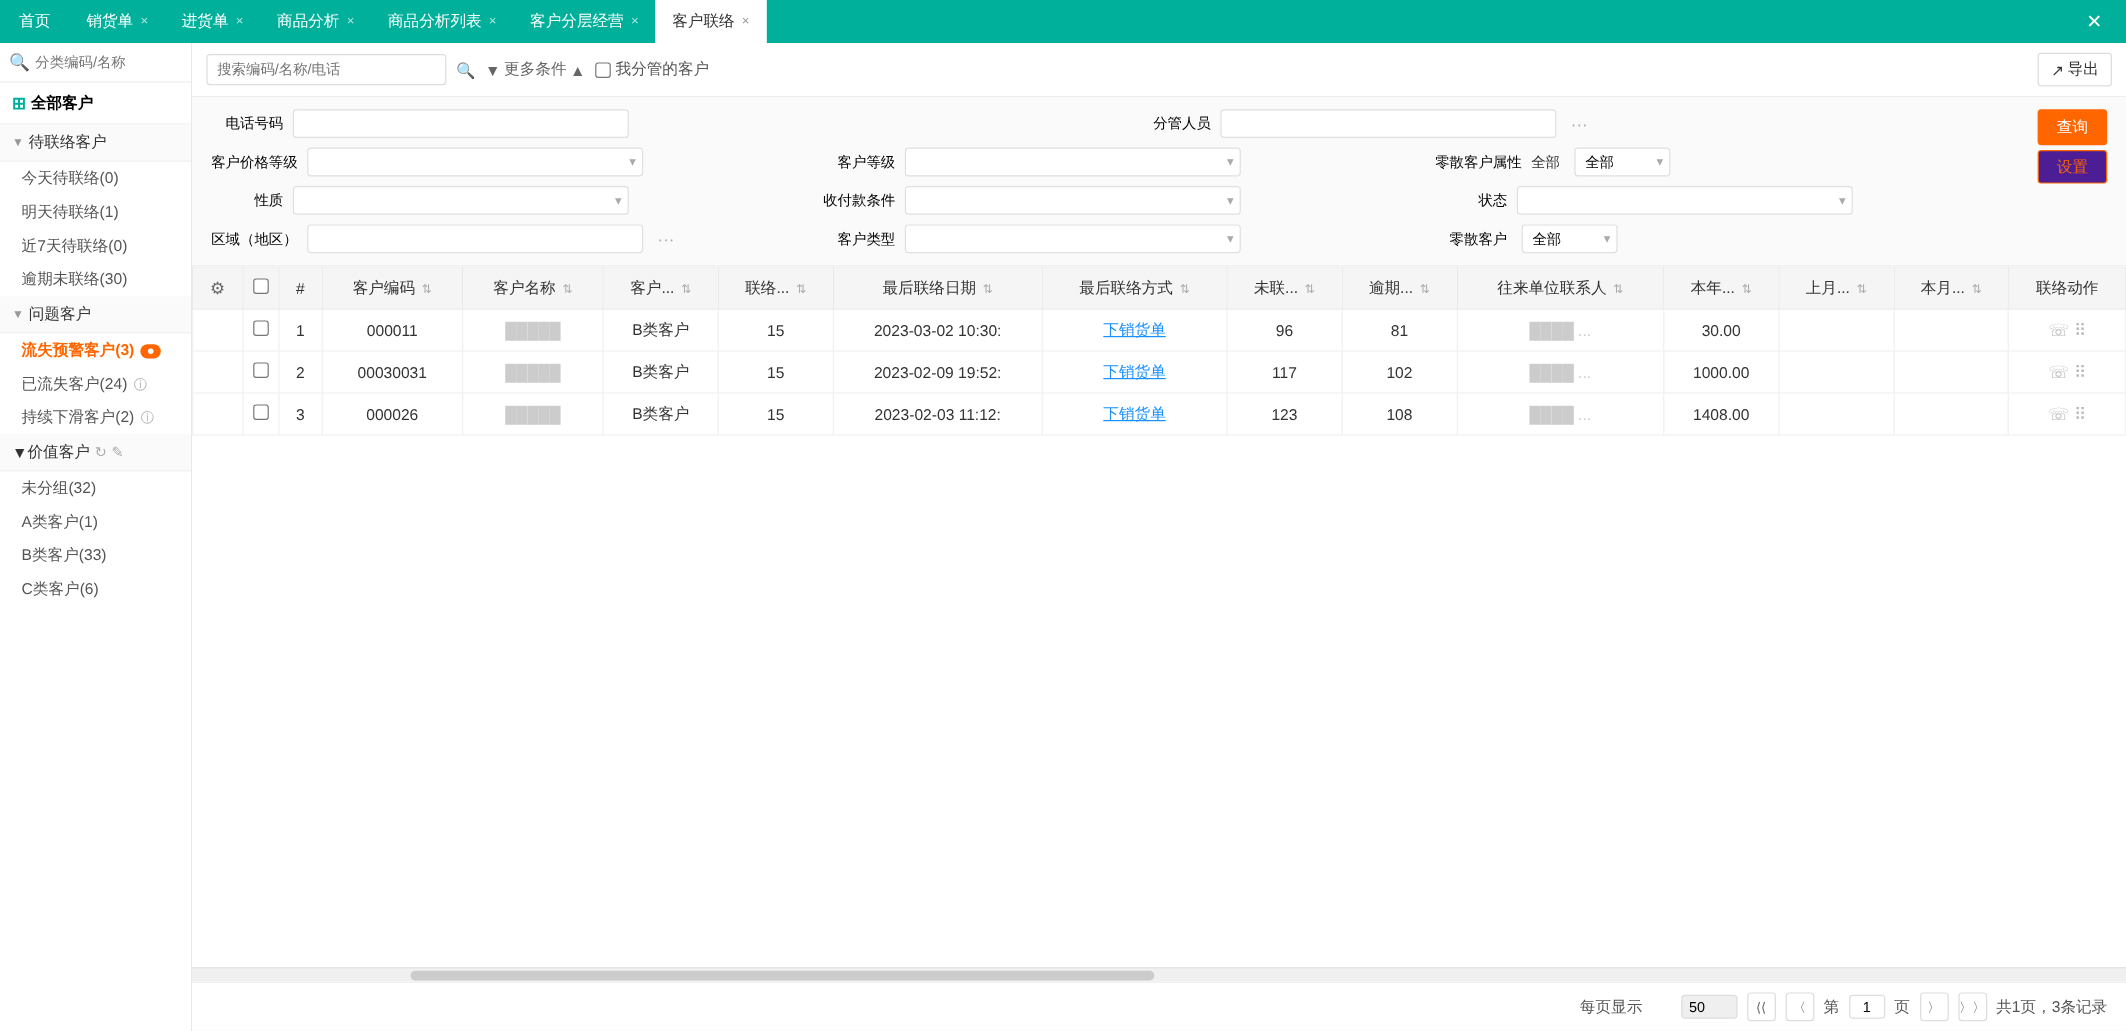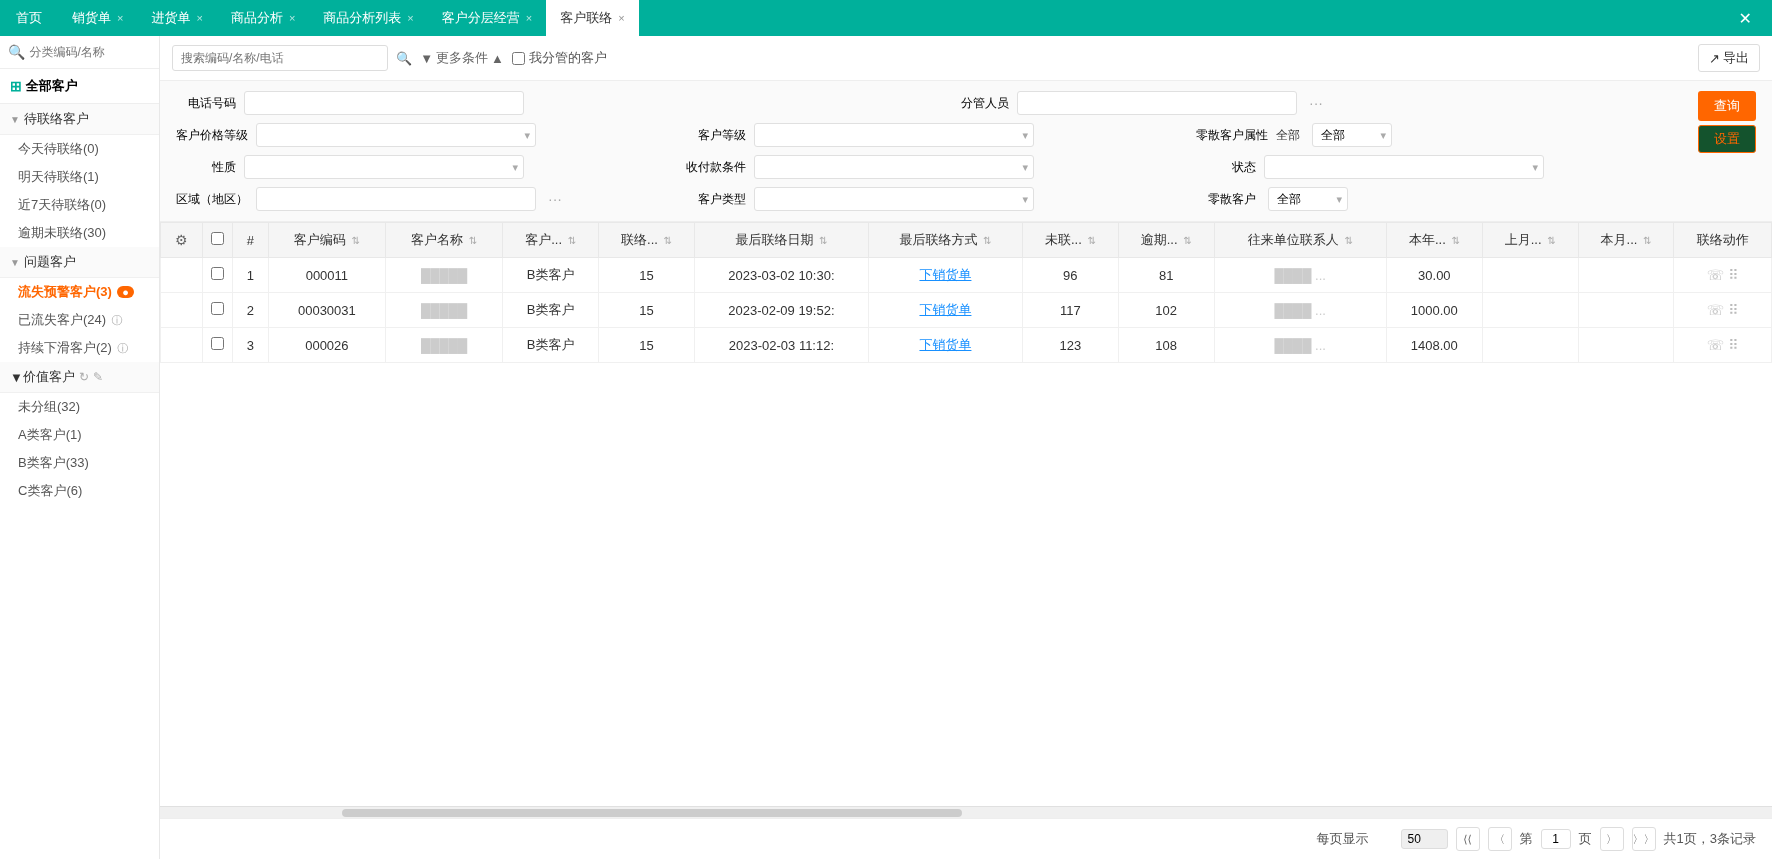--- a/index.html
+++ b/index.html
@@ -154,21 +154,21 @@
       align-items: center;
       padding: 8px 12px;
       border-bottom: 1px solid #eee;
       gap: 8px;
       background: white;
     }
     .search-input-main {
       border: 1px solid #ddd;
       border-radius: 3px;
       padding: 5px 8px;
-      width: 216px;
+      width: 200px;
       font-size: 12px;
       outline: none;
     }
     .btn-search-orange {
       display: flex;
       align-items: center;
       gap: 3px;
       background: transparent;
       border: none;
       color: #ff8800;
@@ -292,21 +292,21 @@
       background: #ff6600;
       color: white;
       border: none;
       border-radius: 3px;
       padding: 6px 16px;
       cursor: pointer;
       font-size: 13px;
       white-space: nowrap;
     }
     .btn-settings {
-      background: #14532d;
+      background: #4c1d95;
       color: #ff6600;
       border: 1px solid #ff6600;
       border-radius: 3px;
       padding: 4px 12px;
       cursor: pointer;
       font-size: 12px;
       white-space: nowrap;
     }
 
     

